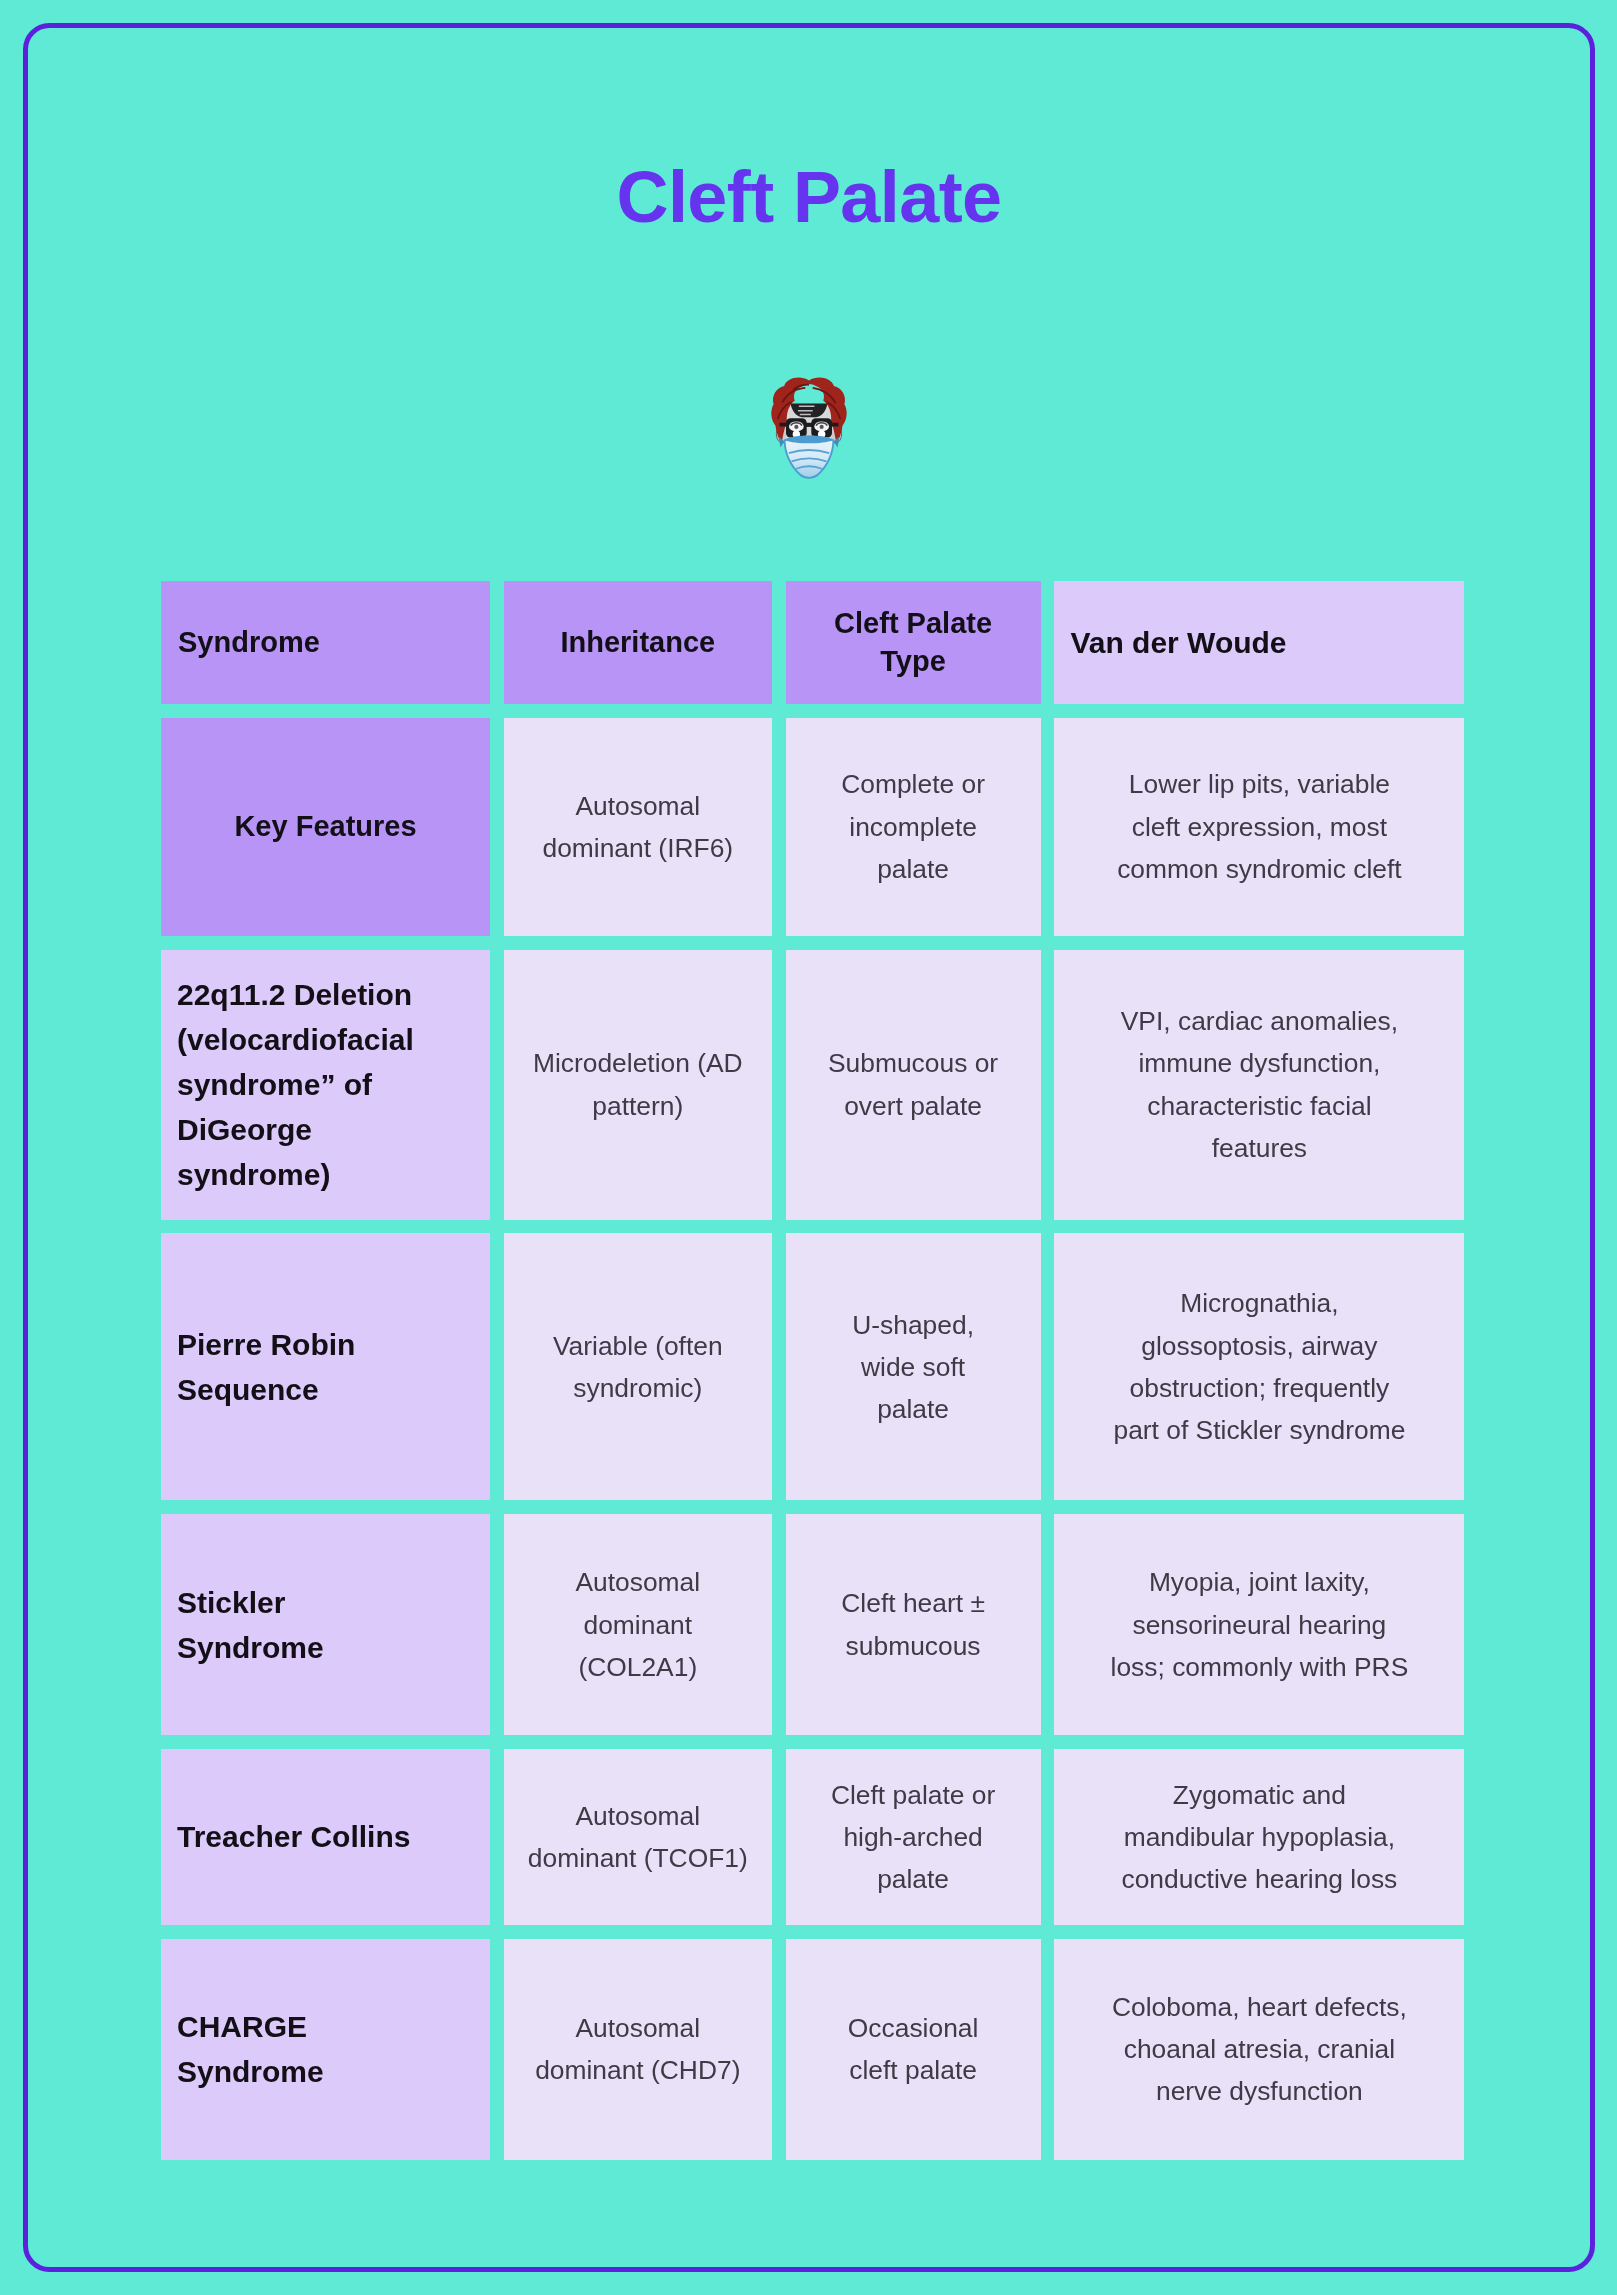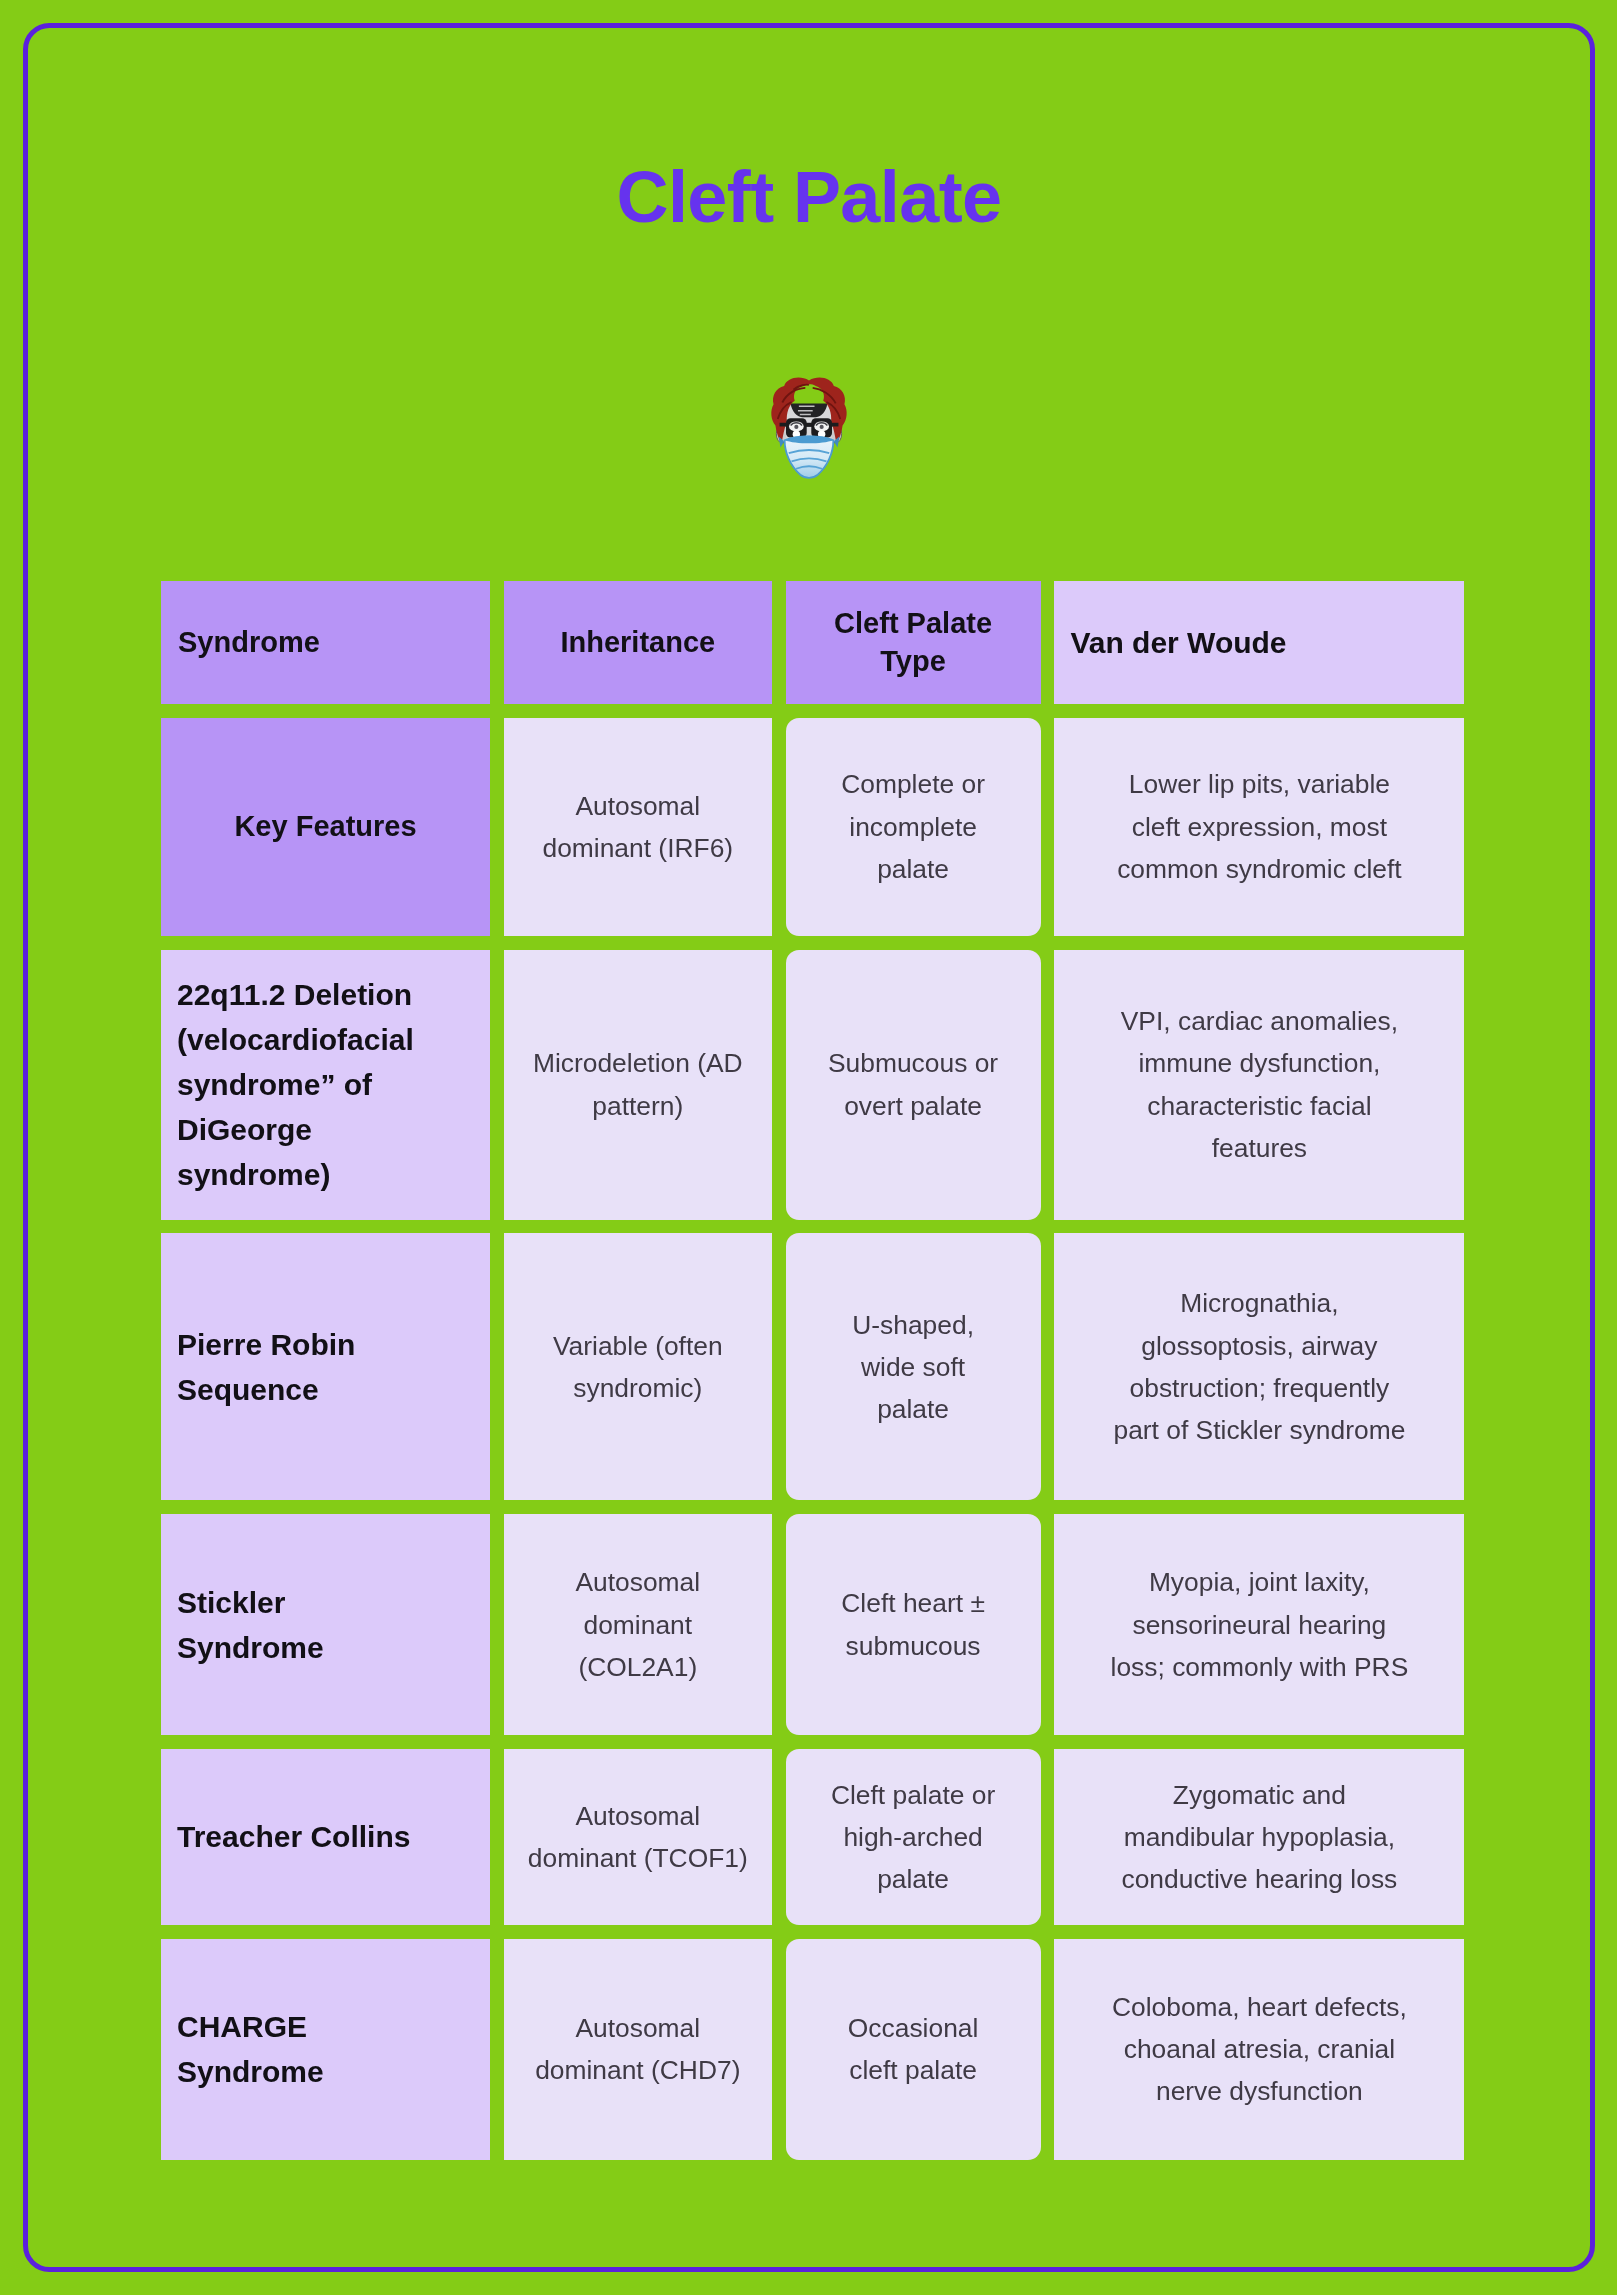--- a/index.html
+++ b/index.html
@@ -1,19 +1,19 @@
 <!DOCTYPE html>
 <html style="font-size:9.2px"><head>
 <meta charset="utf-8">
 <style>
   html,body{margin:0;padding:0;background:#000;}
   #canvas{
     position:relative;
     width:1618px;height:2295px;
-    background:#84cc16;
+    background:#5eead4;
     font-family:"Liberation Sans","DejaVu Sans",sans-serif;
     overflow:hidden;
   }
   .frame{
     position:absolute;inset:23px;
     border:5.2px solid #5b21dd;
     border-radius:26.4px;
     pointer-events:none;
   }
   .title{
@@ -35,21 +35,21 @@
   }
   .cell{
     display:flex;align-items:center;justify-content:center;
     text-align:center;
     background:#e8e1f8;
     color:#3f3a45;
     font-size:26.4px;line-height:1.6;
     padding:5.7px 19.5px;
   }
   .cell.c2{padding:5.7px 19.5px;}
-  .cell.c3{padding:5.7px 37px;border-radius:13px;}
+  .cell.c3{padding:5.7px 37px;}
   .cell.c4{padding:21px 53px;}
   .cell.head{
     background:#b794f6;
     color:#121016;
     font-weight:700;
     font-size:29px;line-height:1.3;
   }
   .cell.head.first{justify-content:flex-start;text-align:right;padding-left:17px;}
   .cell.syn{
     background:#dccafa;

